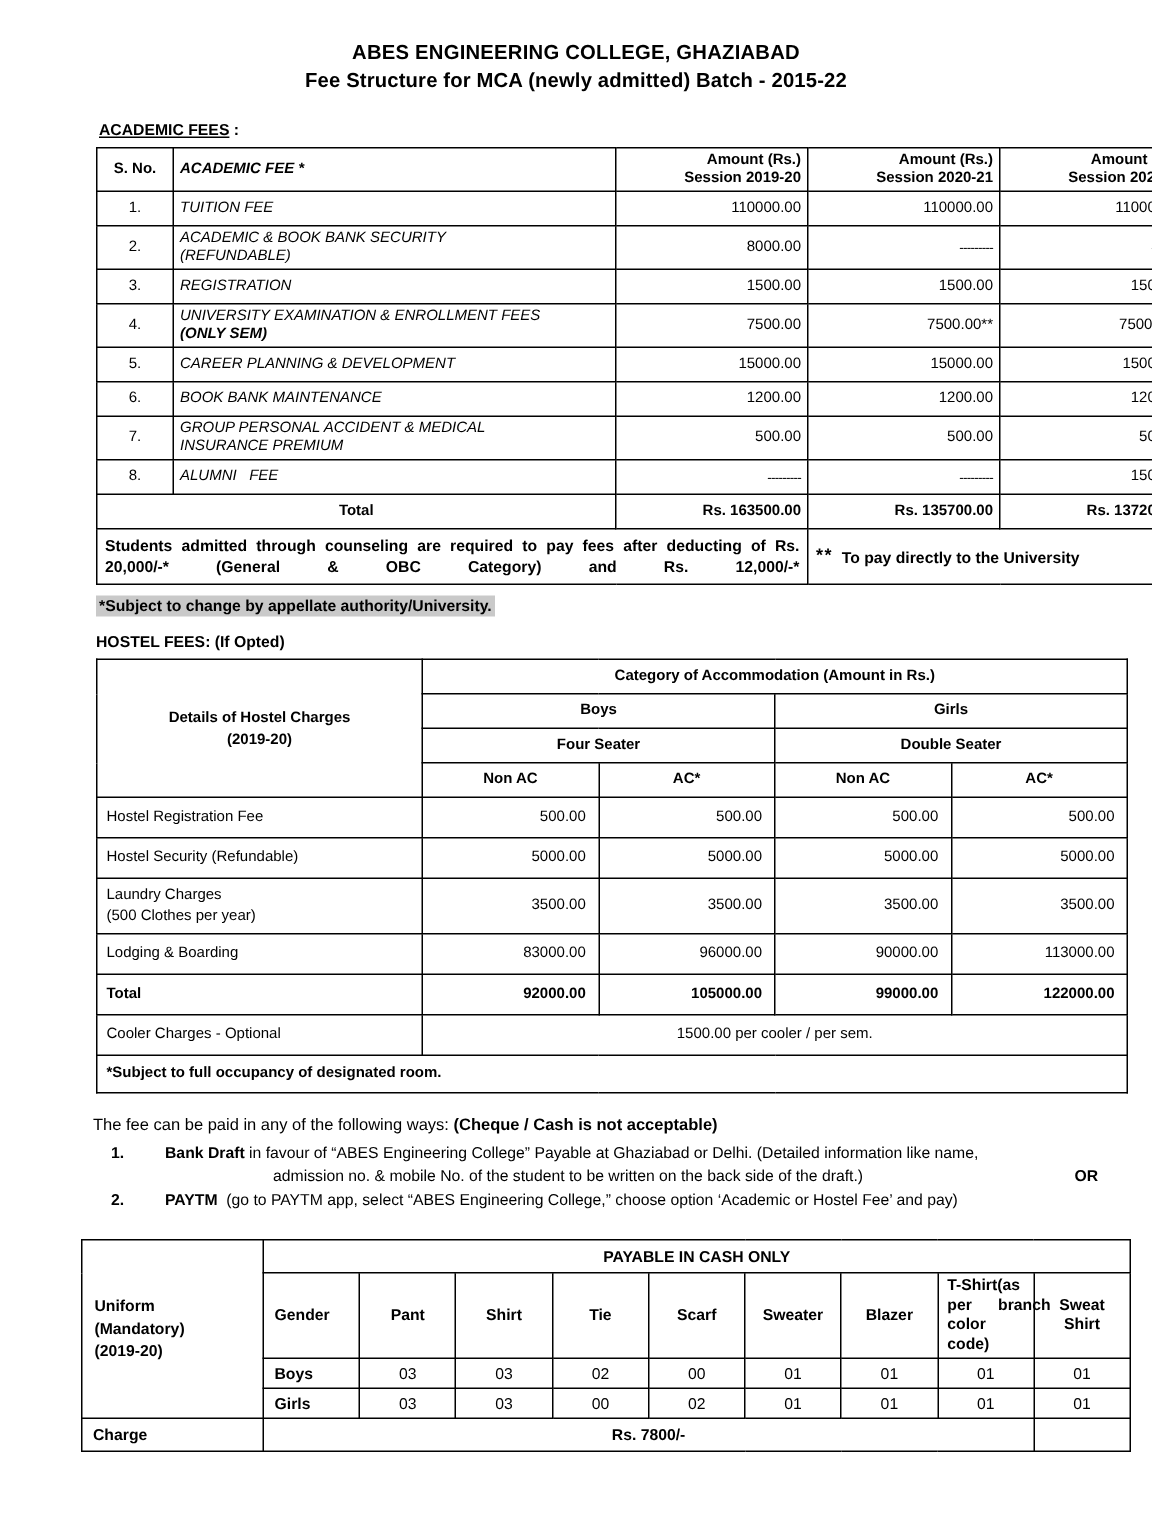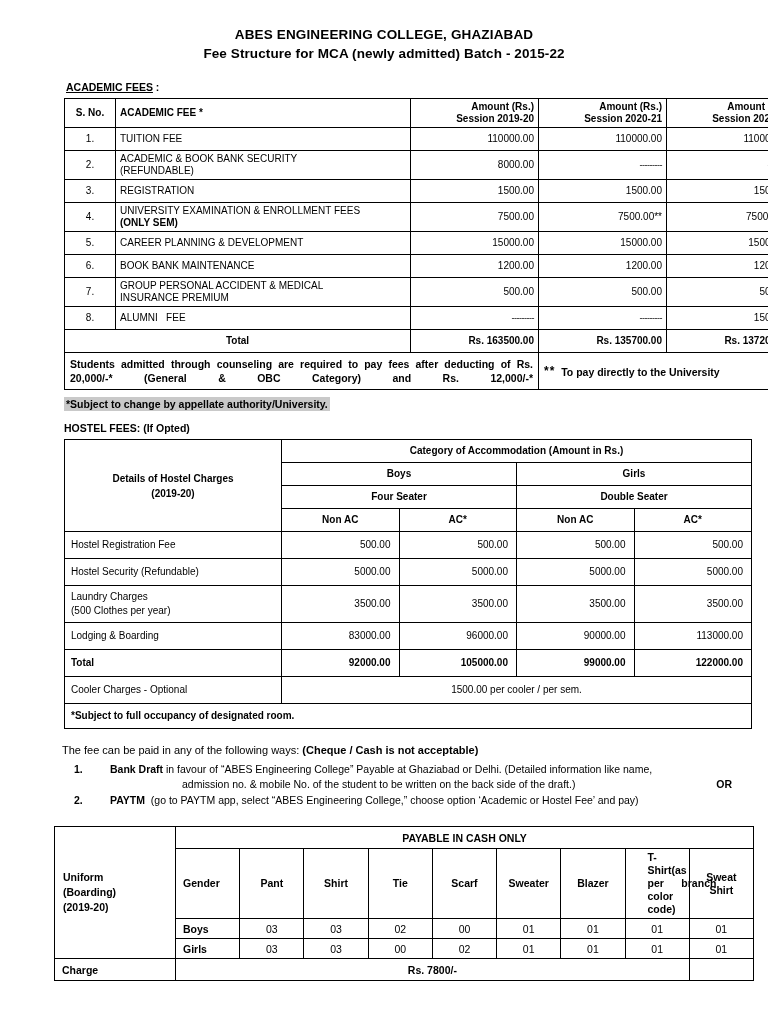--- a/index.html
+++ b/index.html
@@ -72,21 +72,21 @@
   .ac-head td {
     font-weight: bold;
     font-size: 10px;
     text-align: center;
     line-height: 12px;
     height: 26px;
   }
   .ac-head td.left { text-align: left; }
   .ac-head td.right { text-align: right; }
   .col-sno { width: 42px; text-align: center; }
-  .col-desc { width: 286px; text-align: left; }
+  .col-desc { width: 286px; text-align: left; font-style: italic; }
   .col-amt { width: 119px; text-align: right; }
   td.num { text-align: right; font-size: 10px; }
   td.dash {
     text-align: right;
     letter-spacing: -0.5px;
     font-size: 9px;
     color: #000;
   }
   .total-row td {
     font-weight: bold;
@@ -203,21 +203,21 @@
   }
   .u-head td {
     text-align: center;
     font-weight: bold;
     height: 42px;
     line-height: 13px;
   }
   .u-head td.gender-h { text-align: left; padding-left: 7px; }
   .u-head td.tshirt-h {
     text-align: left;
-    padding-left: 22px;
+    padding-left: 6px;
     text-align-last: justify;
   }
   .u-head td.tshirt-h div.l { text-align: left; text-align-last: left; }
   .u-gender { text-align: left; padding-left: 7px; font-weight: bold; height: 15px; }
   .u-val { text-align: center; height: 15px; }
   .u-charge { text-align: center; font-weight: bold; height: 17px; }
   .col-gender { width: 74px; }
   .col-pant { width: 54px; }
   .col-shirt { width: 56px; }
   .col-tie { width: 48px; }
@@ -458,21 +458,21 @@
     </div>
   </div>
 
   
   <div class="uniform-wrap">
   <table class="uniform">
     <tbody>
           <tr>
       <td class="u-left" rowspan="4">
         <div>Uniform</div>
-        <div>(Boarding)</div>
+        <div>(Mandatory)</div>
         <div>(2019-20)</div>
       </td>
       <td class="u-banner" colspan="9">PAYABLE IN CASH ONLY</td>
     </tr>
     <tr class="u-head">
       <td class="col-gender gender-h">Gender</td>
       <td class="col-pant">Pant</td>
       <td class="col-shirt">Shirt</td>
       <td class="col-tie">Tie</td>
       <td class="col-scarf">Scarf</td>

